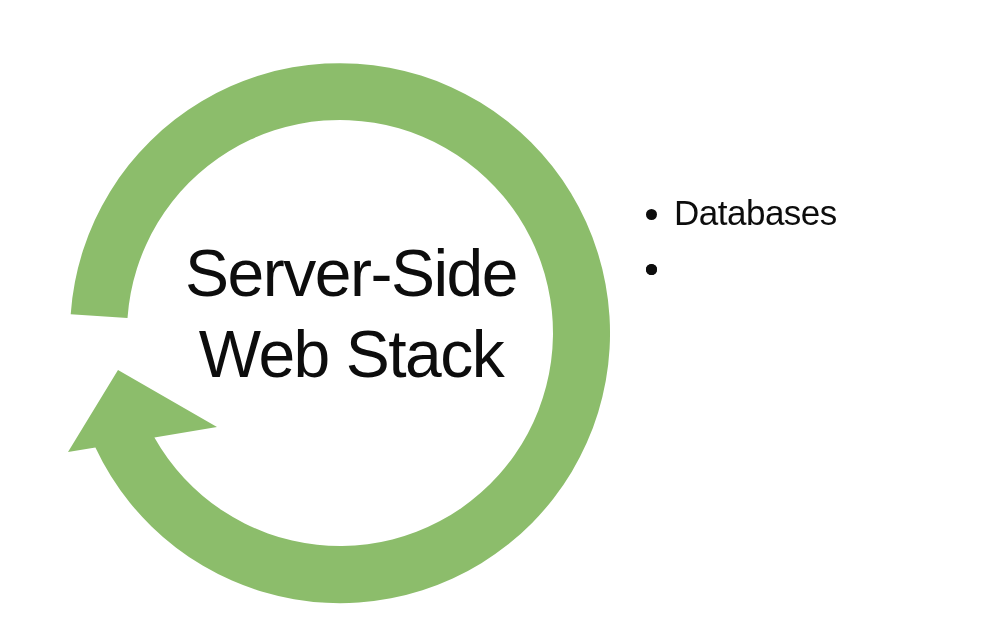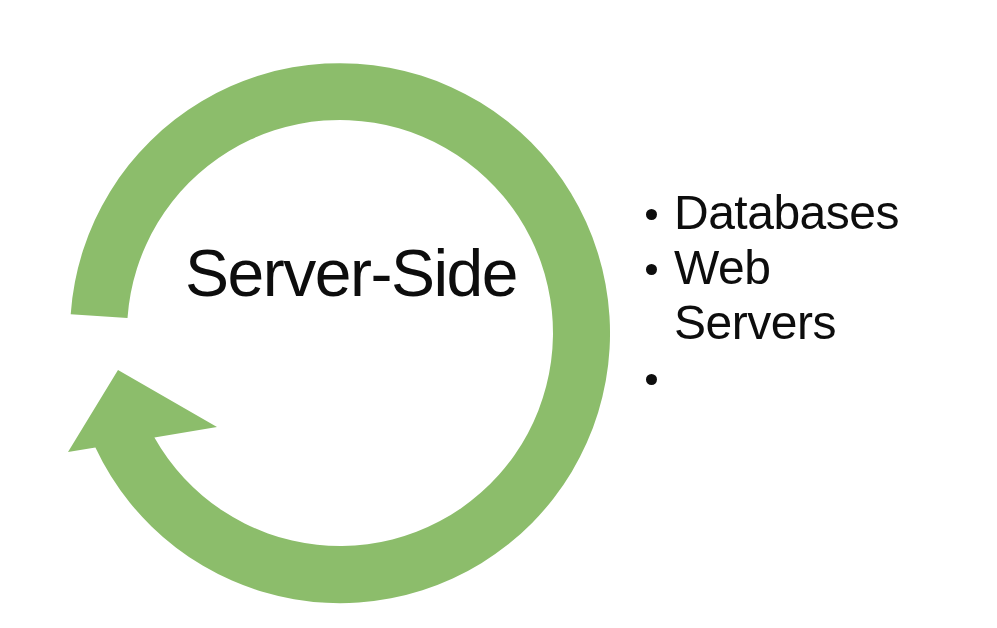--- a/index.html
+++ b/index.html
@@ -36,21 +36,21 @@
   }
   .bullet-list {
     position: absolute;
     left: 645px;
     top: 185px;
     width: 268px;
     margin: 0;
     padding: 0;
     list-style: none;
     color: #0d0d0d;
-    font-size: 48px;
+    font-size: 35px;
     line-height: 55px;
     letter-spacing: -0.5px;
   }
   .bullet-list li {
     position: relative;
     padding-left: 29px;
   }
   .bullet-dot {
     position: absolute;
     left: 1px;
@@ -72,29 +72,29 @@
              L 68 452
              L 118 370
              L 217 427
              L 154.4 437.5
              A 213 213 0 1 0 127.5 318.1
              Z" fill="#8CBD6B"></path>
   </svg>
 
   <div class="title">
     <div>Server-Side</div>
+    <div>Web Stack</div>
   </div>
 
   <ul class="bullet-list">
     <li>
       <span class="bullet-dot"></span>
       <span>Databases</span>
     </li>
     <li>
       <span class="bullet-dot"></span>
-      <span>Web Servers</span>
     </li>
     <li>
       <span class="bullet-dot"></span>
     </li>
   </ul>
 
 </div>
 
 </body></html>

